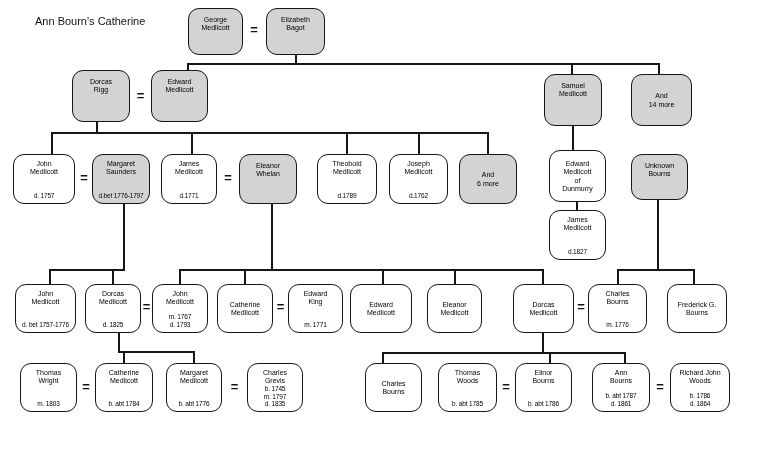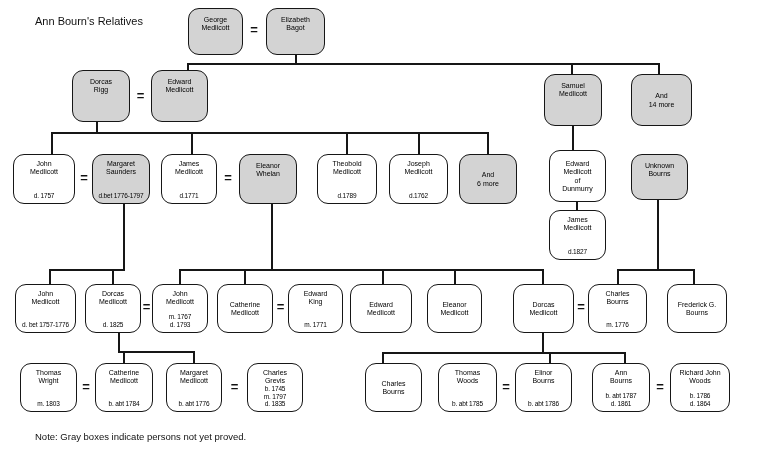--- a/index.html
+++ b/index.html
@@ -15,22 +15,21 @@
   .pbox.noDates{justify-content:center;}
   .pbox.topAlign{justify-content:flex-start;padding-top:7px;}
   .pname{white-space:pre-line;font-size:7px;}
   .pdates{white-space:pre;font-size:6.5px;letter-spacing:-0.15px;}
   .eq{position:absolute;transform:translate(-50%,-50%);font-size:13px;font-weight:bold;color:#111;}
 </style>
 </head>
 <body>
 
 <div id="diagram">
-  <div class="title">Ann Bourn's Relatives</div>
-  <div class="note">Note: Gray boxes indicate persons not yet proved.</div>
+  <div class="title">Ann Bourn's Catherine</div>
 <div class="seg" style="left: 295.2px; top: 52.2px; width: 1.6px; height: 12.6px;"></div>
     <div class="seg" style="left: 187.2px; top: 63.2px; width: 472.6px; height: 1.6px;"></div>
     <div class="seg" style="left: 187.2px; top: 63.2px; width: 1.6px; height: 8.6px;"></div>
     <div class="seg" style="left: 571.2px; top: 63.2px; width: 1.6px; height: 12.6px;"></div>
     <div class="seg" style="left: 658.2px; top: 63.2px; width: 1.6px; height: 12.6px;"></div>
     <div class="seg" style="left: 96.2px; top: 119.2px; width: 1.6px; height: 14.6px;"></div>
     <div class="seg" style="left: 51.2px; top: 132.2px; width: 437.6px; height: 1.6px;"></div>
     <div class="seg" style="left: 51.2px; top: 132.2px; width: 1.6px; height: 23.6px;"></div>
     <div class="seg" style="left: 191.2px; top: 132.2px; width: 1.6px; height: 23.6px;"></div>
     <div class="seg" style="left: 346.2px; top: 132.2px; width: 1.6px; height: 23.6px;"></div>

